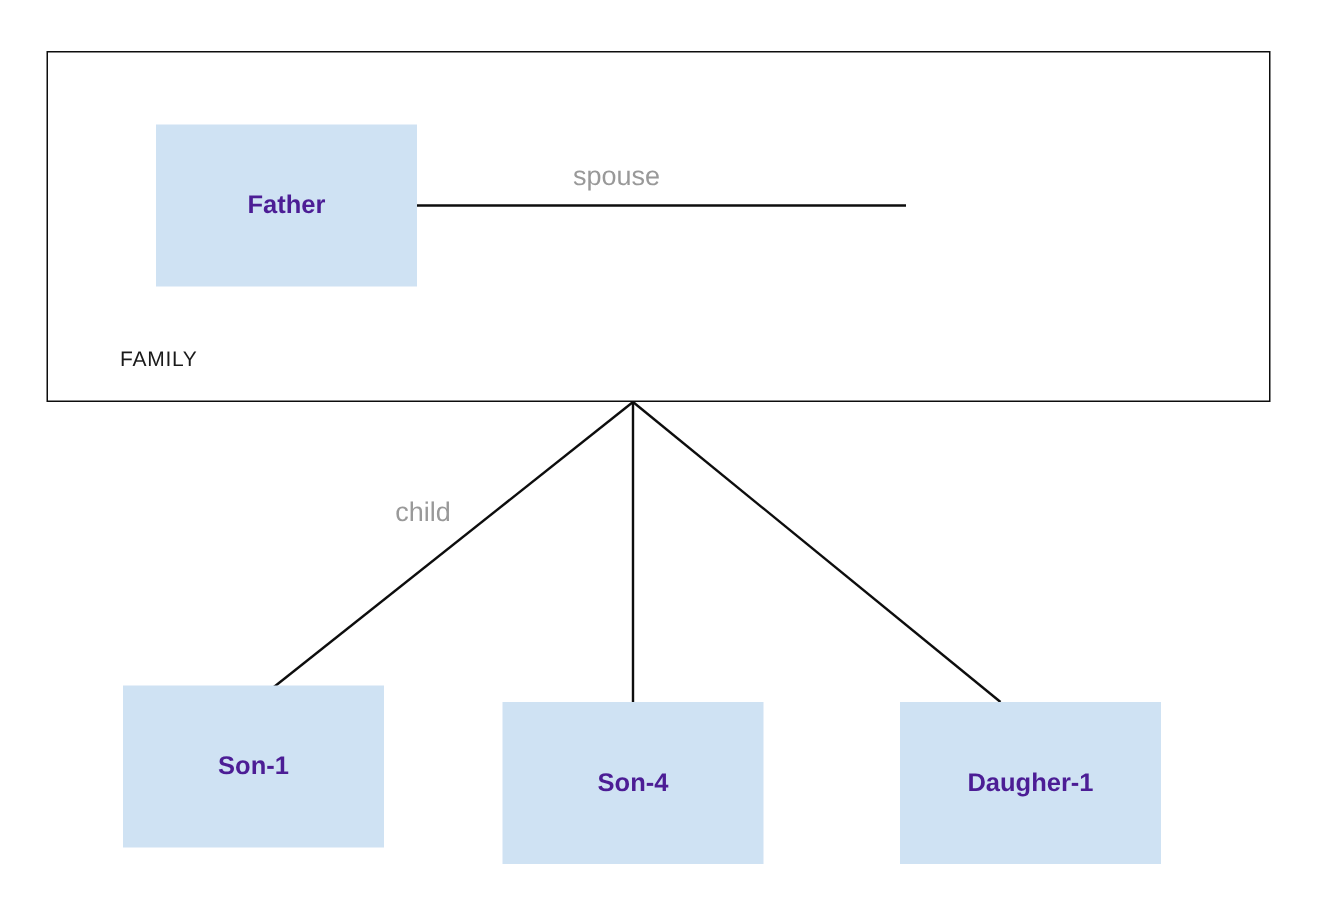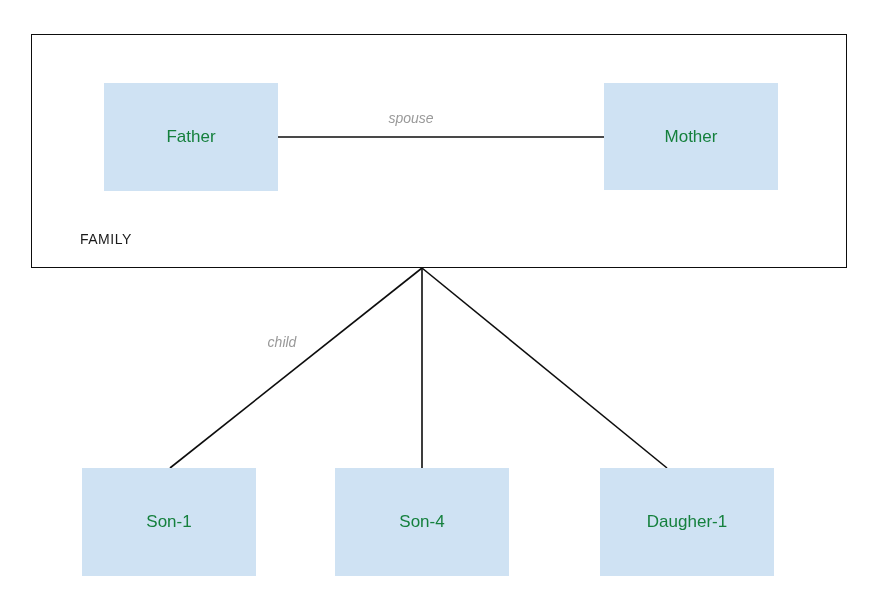--- a/index.html
+++ b/index.html
@@ -51,33 +51,33 @@
     width: 174px;
     height: 108px;
     background: var(--node-fill, #cfe2f3);
     display: flex;
     align-items: center;
     justify-content: center;
     box-sizing: border-box;
   }
   .node-label {
     font-size: 17px;
-    color: #15803d;
+    color: #4c1d95;
     white-space: nowrap;
+    font-weight: bold;
   }
   .node-father   { left: 104px; top: 83px;  }
   .node-mother   { left: 604px; top: 83px;  height: 107px; }
-  .node-son1     { left: 82px;  top: 468px; text-align: center; }
+  .node-son1     { left: 82px;  top: 457px; text-align: center; }
   .node-son2     { left: 335px; top: 468px; }
   .node-daughter { left: 600px; top: 468px; }
   .edge-label {
     position: absolute;
     transform: translate(-50%, -50%);
-    font-size: 14px;
-    font-style: italic;
+    font-size: 18px;
     color: var(--edge-label, #999999);
     white-space: nowrap;
   }
   .edge-label-spouse { left: 411px; top: 118px; }
   .edge-label-child  { left: 282px; top: 342px; }
 </style>
 </head>
 <body>
 
 <div class="canvas">
@@ -90,23 +90,20 @@
   </svg>
 
   <div class="group-box"></div>
 
   <div class="group-label">FAMILY</div>
 
   <div class="node node-father">
     <span class="node-label">Father</span>
   </div>
 
-  <div class="node node-mother">
-    <span class="node-label">Mother</span>
-  </div>
 
   <div class="node node-son1">
     <span class="node-label">Son-1</span>
   </div>
 
   <div class="node node-son2">
     <span class="node-label">Son-4</span>
   </div>
 
   <div class="node node-daughter">

